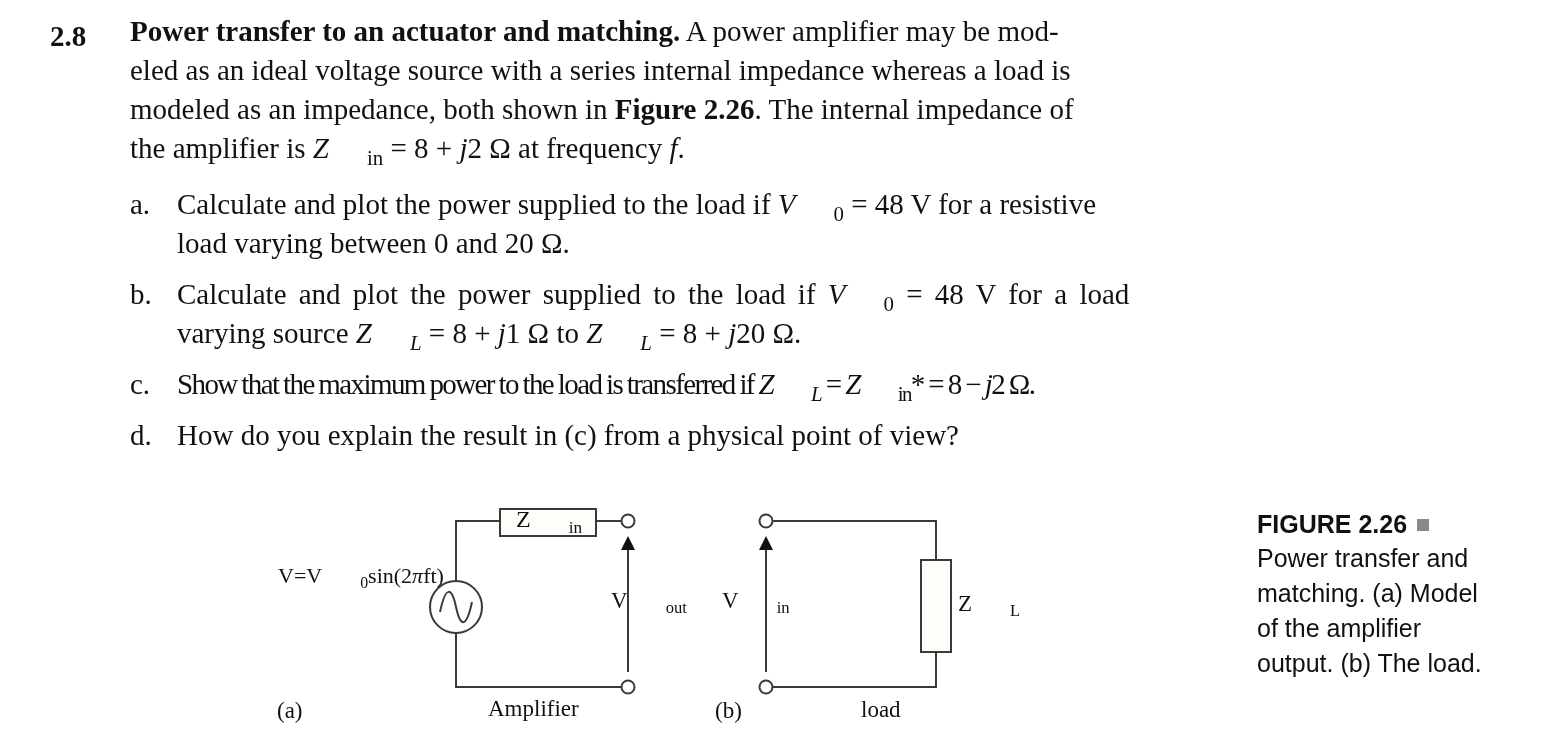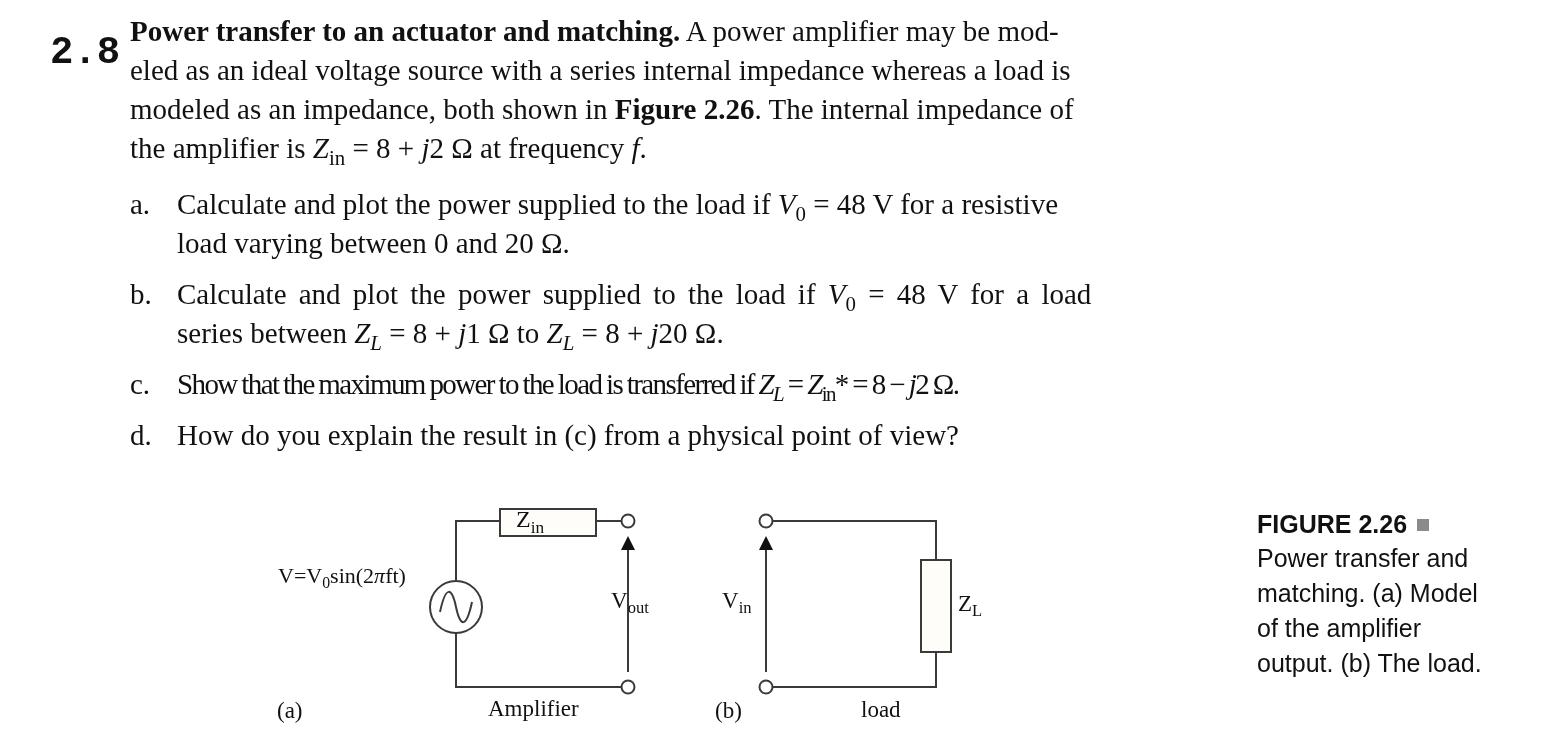--- a/index.html
+++ b/index.html
@@ -1,23 +1,23 @@
 <!DOCTYPE html>
 <html><head>
 <meta charset="utf-8">
 <style>
   html, body { margin:0; padding:0; background:#ffffff; }
   body { width:1544px; height:756px; position:relative; overflow:hidden;
          font-family:"Liberation Serif","DejaVu Serif",serif; color:#111; }
   .abs { position:absolute; white-space:nowrap; }
-  .num { left:50px; top:31px; font-size:39px; font-weight:bold;font-family:Liberation Mono, monospace; }
+  .num { left:50px; top:20px; font-size:29px; font-weight:bold; }
   .pline { left:130px; font-size:29px; line-height:39px; }
   .b { font-weight:bold; }
   .i { font-style:italic; }
-  sub { font-size:0.72em; vertical-align:-0.32em; line-height:0; }
+  sub { font-size:0.72em; vertical-align:-0.32em; line-height:0;margin-left:38px; }
   .item { font-size:29px; }
   .lbl { left:130px; }
   .txt { left:177px; }
   .cond { letter-spacing:-1.6px; word-spacing:-1px; }
   .cap { font-family:"Liberation Sans","DejaVu Sans",sans-serif; font-size:25px; line-height:35px; color:#111; left:1257px; }
   .cap-title { font-weight:bold; font-size:25px; }
   .sq { display:inline-block; width:12px; height:12px; background:#8a8a8a; margin-left:10px; vertical-align:2px; }
 </style>
 </head>
 <body>
@@ -28,21 +28,21 @@
 <div class="abs pline" style="top:51px;">eled as an ideal voltage source with a series internal impedance whereas a load is</div>
 <div class="abs pline" style="top:90px;"><span>modeled as an impedance, both shown in </span><span class="b">Figure 2.26</span><span>. The internal impedance of</span></div>
 <div class="abs pline" style="top:129px;"><span>the amplifier is </span><span class="i">Z</span><sub>in</sub><span> = 8 + </span><span class="i">j</span><span>2 Ω at frequency </span><span class="i">f</span><span>.</span></div>
 
 <div class="abs item lbl" style="top:188px;">a.</div>
 <div class="abs item txt" style="top:188px;"><span>Calculate and plot the power supplied to the load if </span><span class="i">V</span><sub>0</sub><span> = 48 V for a resistive</span></div>
 <div class="abs item txt" style="top:227px;">load varying between 0 and 20 Ω.</div>
 
 <div class="abs item lbl" style="top:278px;">b.</div>
 <div class="abs item txt" style="top:278px; word-spacing:5px;"><span>Calculate and plot the power supplied to the load if </span><span class="i">V</span><sub>0</sub><span> = 48 V for a load</span></div>
-<div class="abs item txt" style="top:317px;"><span>series between </span><span class="i">Z</span><sub class="i">L</sub><span> = 8 + </span><span class="i">j</span><span>1 Ω to </span><span class="i">Z</span><sub class="i">L</sub><span> = 8 + </span><span class="i">j</span><span>20 Ω.</span></div>
+<div class="abs item txt" style="top:317px;"><span>varying source </span><span class="i">Z</span><sub class="i">L</sub><span> = 8 + </span><span class="i">j</span><span>1 Ω to </span><span class="i">Z</span><sub class="i">L</sub><span> = 8 + </span><span class="i">j</span><span>20 Ω.</span></div>
 
 <div class="abs item lbl" style="top:368px;">c.</div>
 <div class="abs item txt cond" style="top:368px;"><span>Show that the maximum power to the load is transferred if </span><span class="i">Z</span><sub class="i">L</sub><span> = </span><span class="i">Z</span><sub>in</sub><span>* = 8 − </span><span class="i">j</span><span>2 Ω.</span></div>
 
 <div class="abs item lbl" style="top:419px;">d.</div>
 <div class="abs item txt" style="top:419px;">How do you explain the result in (c) from a physical point of view?</div>
 
 <svg class="abs" style="left:0; top:0;" width="1544" height="756">
   <g stroke="#3a3a3a" stroke-width="2" fill="none">
 

